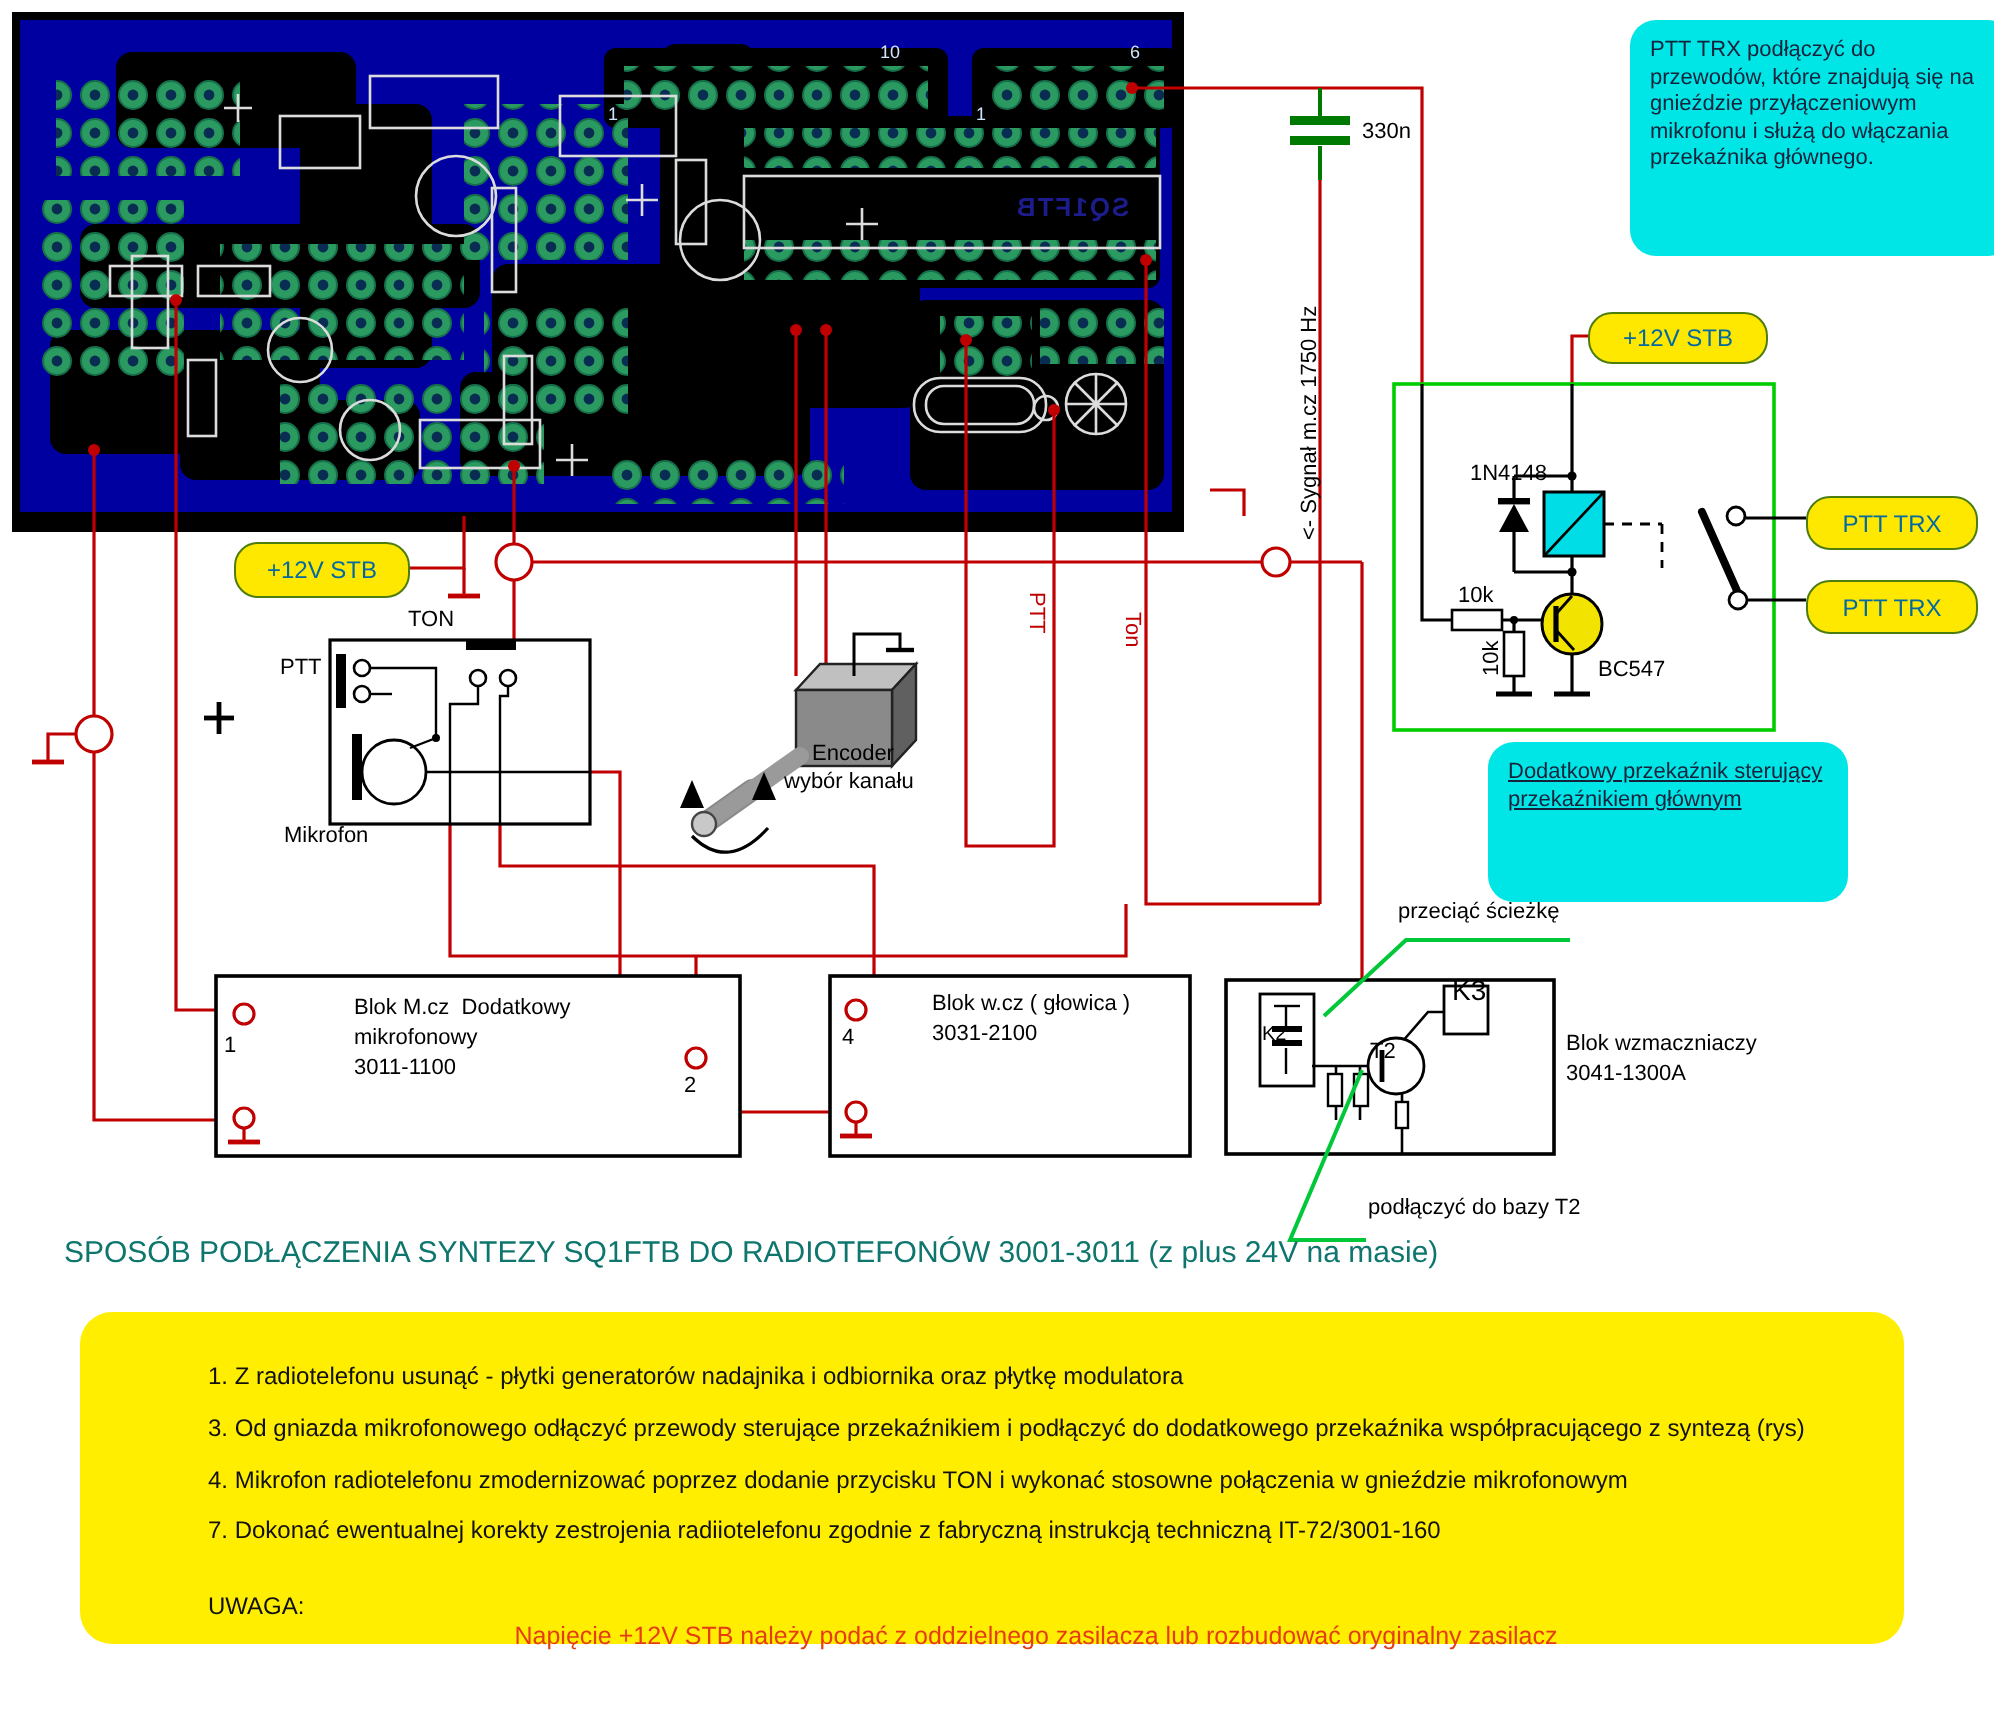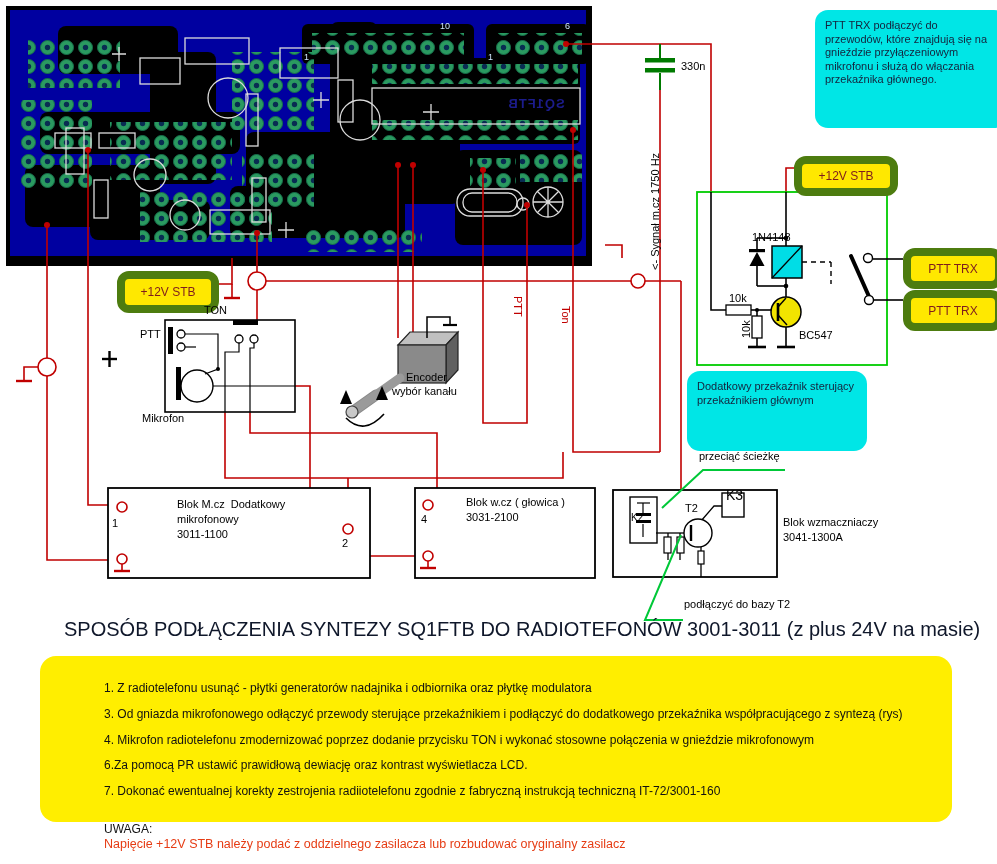--- a/index.html
+++ b/index.html
@@ -4,32 +4,32 @@
 <style>
   html,body{margin:0;padding:0;}
   body{width:997px;height:864px;position:relative;background:#fff;overflow:hidden;
        font-family:"Liberation Sans",sans-serif;}
   .abs{position:absolute;}
   svg{position:absolute;left:0;top:0;}
   .lbl{position:absolute;font-size:11px;color:#000;white-space:nowrap;line-height:12px;}
   .red{color:#c00000;}
   .rot-ccw{transform:rotate(-90deg);transform-origin:0 0;}
   .rot-cw{transform:rotate(90deg);transform-origin:0 0;}
-  .badge{position:absolute;background:#ffe800;border:8px solid #4d7c0f;border-radius:12px;
-         display:flex;align-items:center;justify-content:center;font-size:12px;color:#7f1d1d;}
+  .badge{position:absolute;background:#ffe800;border:1px solid #4d7c0f;border-radius:12px;
+         display:flex;align-items:center;justify-content:center;font-size:12px;color:#0369a1;}
   .note{position:absolute;background:#00e6e6;border-radius:13px;padding:9px 10px;
         font-size:11px;line-height:13.5px;color:#14223c;}
   .pcbnum{position:absolute;color:#cfe6ff;font-size:9px;line-height:9px;}
   .mirror{transform:scaleX(-1);}
-  #title{position:absolute;left:64px;top:618px;font-size:20px;color:#0f172a;white-space:nowrap;}
+  #title{position:absolute;left:32px;top:618px;font-size:15px;color:#0f766e;white-space:nowrap;}
   #instr{position:absolute;left:40px;top:656px;width:912px;height:166px;background:#ffee00;
          border-radius:16px;box-sizing:border-box;padding:14px 20px 0 64px;}
   #instr .line{font-size:12px;line-height:13.8px;color:#111;white-space:nowrap;margin-top:12px;}
   #instr .spacer{height:12px;}
-  #instr .warn-red{font-size:12.5px;line-height:14px;color:#e63c14;white-space:nowrap;}
+  #instr .warn-red{font-size:12.5px;line-height:14px;color:#e63c14;text-align:center;white-space:nowrap;}
   .blocktext{position:absolute;font-size:11px;line-height:15px;color:#000;white-space:pre;}
 </style>
 </head>
 <body>
 
 <svg width="997" height="864" viewBox="0 0 997 864">
 
   <defs>
     <pattern id="pads" width="19" height="19" patternUnits="userSpaceOnUse">
       <circle cx="9.5" cy="9.5" r="7" fill="#2a9a60" stroke="#15704a" stroke-width="1"></circle>
@@ -289,46 +289,46 @@
 
   <g stroke="#00c838" stroke-width="2" fill="none">
     <polyline points="785,470 703,470 662,508"></polyline>
     <polyline points="681,535 645,620 683,620"></polyline>
   </g>
 </svg>
 
 <div id="title">SPOSÓB PODŁĄCZENIA SYNTEZY SQ1FTB DO RADIOTEFONÓW 3001-3011 (z plus 24V na masie)</div>
 
 <div class="note" style="left:815px;top:10px;width:172px;height:100px;">PTT TRX podłączyć do przewodów, które znajdują się na gnieździe przyłączeniowym mikrofonu i służą do włączania przekaźnika głównego.</div>
-<div class="note" style="left:687px;top:371px;width:160px;height:62px;">Dodatkowy przekaźnik sterujący przekaźnikiem głównym</div>
+<div class="note" style="left:744px;top:371px;width:160px;height:62px;text-decoration:underline;">Dodatkowy przekaźnik sterujący przekaźnikiem głównym</div>
 
 <div class="badge" style="left:117px;top:271px;width:86px;height:26px;">+12V STB</div>
 <div class="badge" style="left:794px;top:156px;width:88px;height:24px;">+12V STB</div>
 <div class="badge" style="left:903px;top:248px;width:84px;height:25px;">PTT TRX</div>
 <div class="badge" style="left:903px;top:290px;width:84px;height:25px;">PTT TRX</div>
 
 <div class="lbl" style="left:681px;top:60px;">330n</div>
 <div class="lbl rot-ccw" style="left:649px;top:270px;">&lt;-  Sygnał m.cz 1750 Hz</div>
 <div class="lbl rot-cw red" style="left:524px;top:296px;">PTT</div>
 <div class="lbl rot-cw red" style="left:572px;top:306px;">Ton</div>
 
-<div class="lbl" style="left:752px;top:231px;text-align:right;">1N4148</div>
+<div class="lbl" style="left:735px;top:231px;text-align:right;">1N4148</div>
 <div class="lbl" style="left:729px;top:292px;">10k</div>
 <div class="lbl rot-ccw" style="left:740px;top:338px;">10k</div>
 <div class="lbl" style="left:799px;top:329px;">BC547</div>
 
 <div class="lbl" style="left:204px;top:304px;">TON</div>
 <div class="lbl" style="left:140px;top:328px;">PTT</div>
 <div class="lbl" style="left:142px;top:412px;">Mikrofon</div>
 
 <div class="lbl" style="left:406px;top:371px;">Encoder</div>
 <div class="lbl" style="left:392px;top:385px;">wybór kanału</div>
 
 <div class="lbl" style="left:631px;top:512px;font-size:10px;">K2</div>
-<div class="lbl" style="left:685px;top:502px;">T2</div>
+<div class="lbl" style="left:685px;top:520px;">T2</div>
 <div class="lbl" style="left:726px;top:479px;font-size:14px;margin-top:10px;">K3</div>
 <div class="lbl" style="left:699px;top:450px;">przeciąć ścieżkę</div>
 <div class="lbl" style="left:684px;top:598px;">podłączyć do bazy T2</div>
 
 <div class="blocktext" style="left:177px;top:497px;"><span>Blok M.cz  Dodatkowy</span><br><span>mikrofonowy</span><br><span>3011-1100</span></div>
 <div class="blocktext" style="left:466px;top:495px;"><span>Blok w.cz ( głowica )</span><br><span>3031-2100</span></div>
 <div class="blocktext" style="left:783px;top:515px;"><span>Blok wzmaczniaczy</span><br><span>3041-1300A</span></div>
 
 <div class="lbl" style="left:112px;top:517px;">1</div>
 <div class="lbl" style="left:342px;top:537px;">2</div>
@@ -337,18 +337,17 @@
 <div class="pcbnum" style="left:304px;top:53px;">1</div>
 <div class="pcbnum" style="left:440px;top:22px;">10</div>
 <div class="pcbnum" style="left:488px;top:53px;">1</div>
 <div class="pcbnum" style="left:565px;top:22px;">6</div>
 <div class="abs mirror" style="left:494px;top:96px;width:84px;text-align:center;color:#1c1c8c;font-size:13px;font-weight:bold;letter-spacing:1px;">SQ1FTB</div>
 
 <div id="instr">
   <div class="line">1. Z radiotelefonu usunąć - płytki generatorów nadajnika i odbiornika oraz płytkę modulatora</div>
   <div class="line">3. Od gniazda mikrofonowego odłączyć przewody sterujące przekaźnikiem i podłączyć do dodatkowego przekaźnika współpracującego z syntezą (rys)</div>
   <div class="line">4. Mikrofon radiotelefonu zmodernizować poprzez dodanie przycisku TON i wykonać stosowne połączenia w gnieździe mikrofonowym</div>
-  <div class="line">6.Za pomocą PR ustawić prawidłową dewiację oraz kontrast wyświetlacza LCD.</div>
   <div class="line">7. Dokonać ewentualnej korekty zestrojenia radiiotelefonu zgodnie z fabryczną instrukcją techniczną IT-72/3001-160</div>
   <div class="spacer"></div>
   <div class="line">UWAGA:</div>
   <div class="warn-red">Napięcie +12V STB należy podać z oddzielnego zasilacza lub rozbudować oryginalny zasilacz</div>
 </div>
 
 </body></html>

